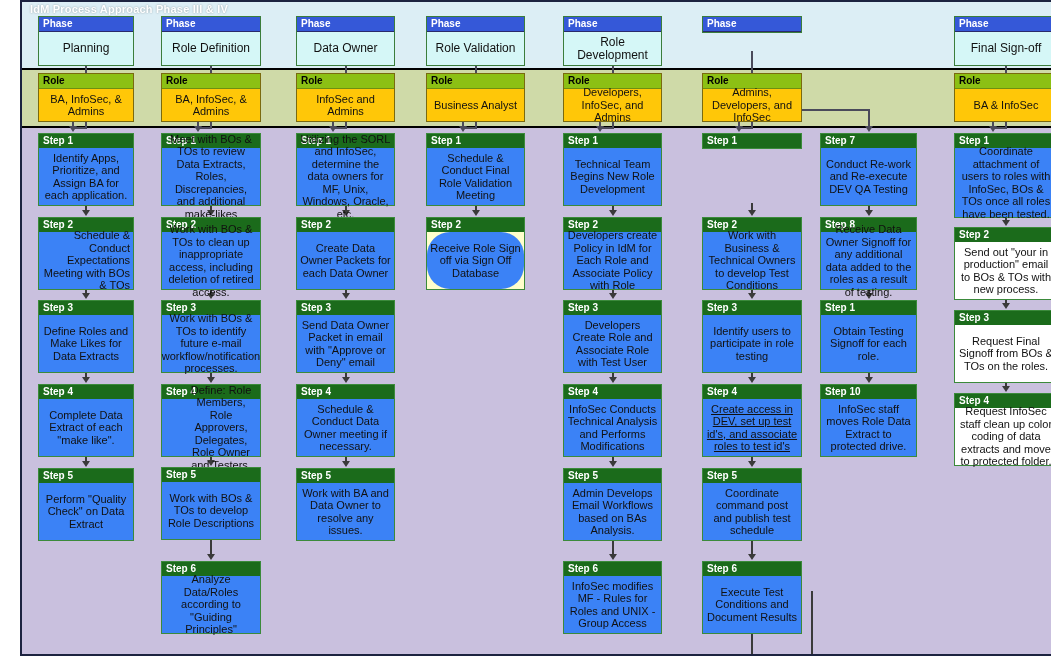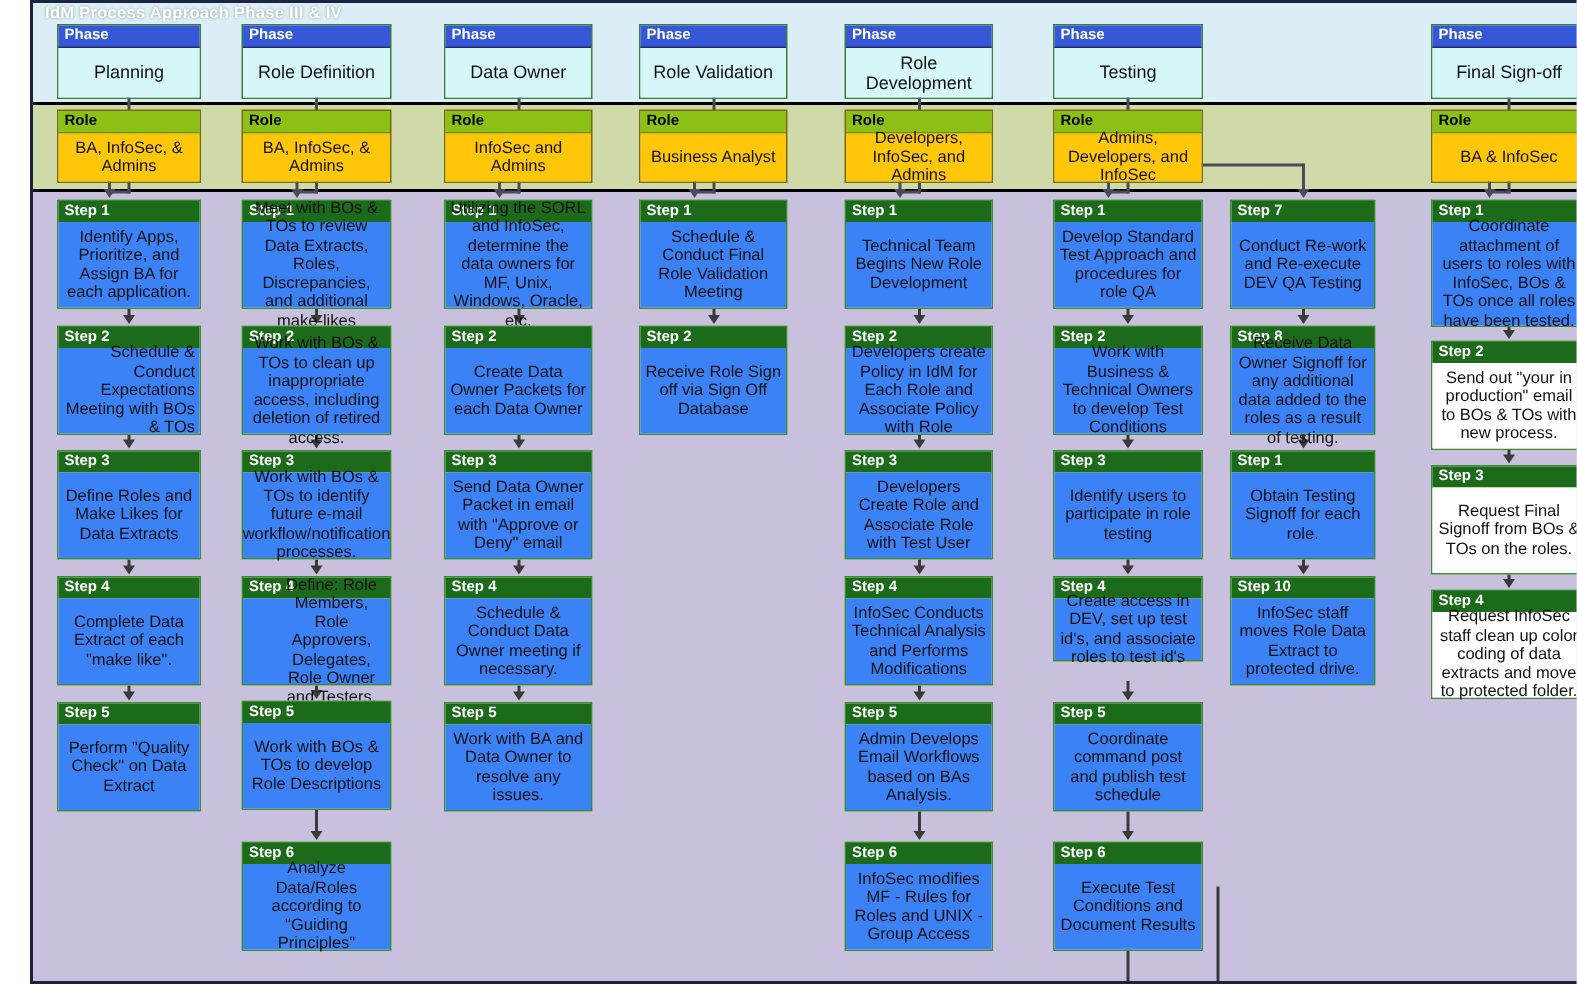--- a/index.html
+++ b/index.html
@@ -290,21 +290,21 @@
       <div class="box role-box" style="left: 404px; top: 71px; width: 99px;">
         <div class="hdr">Role</div>
         <div class="body" style="height: 32px;">Business Analyst</div>
       </div>
       <div class="box step-box" style="left: 404px; top: 131px; width: 99px;">
         <div class="hdr">Step 1</div>
         <div class="body" style="height: 57px;">Schedule &amp; Conduct Final Role Validation Meeting</div>
       </div>
       <div class="box step-box" style="left: 404px; top: 215px; width: 99px;">
         <div class="hdr">Step 2</div>
-        <div class="body" style="height: 57px;">Receive Role Sign off via Sign Off Database</div>
+        <div class="body" style="height: 57px; border-radius: 23px;">Receive Role Sign off via Sign Off Database</div>
       </div>
       <div class="box phase-box" style="left: 541px; top: 14px; width: 99px;">
         <div class="hdr">Phase</div>
         <div class="body" style="height: 33px;">Role Development</div>
       </div>
       <div class="box role-box" style="left: 541px; top: 71px; width: 99px;">
         <div class="hdr">Role</div>
         <div class="body" style="height: 32px;">Developers, InfoSec, and Admins</div>
       </div>
       <div class="box step-box" style="left: 541px; top: 131px; width: 99px;">
@@ -326,41 +326,39 @@
       <div class="box step-box" style="left: 541px; top: 466px; width: 99px;">
         <div class="hdr">Step 5</div>
         <div class="body" style="height: 57px;">Admin Develops Email Workflows based on BAs Analysis.</div>
       </div>
       <div class="box step-box" style="left: 541px; top: 559px; width: 99px;">
         <div class="hdr">Step 6</div>
         <div class="body" style="height: 57px;">InfoSec modifies MF - Rules for Roles and UNIX - Group Access</div>
       </div>
       <div class="box phase-box" style="left: 680px; top: 14px; width: 100px;">
         <div class="hdr">Phase</div>
-        <div class="body" style="height: 33px;">Testing</div>
       </div>
       <div class="box role-box" style="left: 680px; top: 71px; width: 100px;">
         <div class="hdr">Role</div>
         <div class="body" style="height: 32px;">Admins, Developers, and InfoSec</div>
       </div>
       <div class="box step-box" style="left: 680px; top: 131px; width: 100px;">
         <div class="hdr">Step 1</div>
-        <div class="body" style="height: 57px;">Develop Standard Test Approach and procedures for role QA</div>
       </div>
       <div class="box step-box" style="left: 680px; top: 215px; width: 100px;">
         <div class="hdr">Step 2</div>
         <div class="body" style="height: 57px;">Work with Business &amp; Technical Owners to develop Test Conditions</div>
       </div>
       <div class="box step-box" style="left: 680px; top: 298px; width: 100px;">
         <div class="hdr">Step 3</div>
         <div class="body" style="height: 57px;">Identify users to participate in role testing</div>
       </div>
       <div class="box step-box" style="left: 680px; top: 382px; width: 100px;">
         <div class="hdr">Step 4</div>
-        <div class="body" style="height: 41px;">Create access in DEV, set up test id's, and associate roles to test id's</div>
+        <div class="body" style="height: 57px; text-decoration: underline;">Create access in DEV, set up test id's, and associate roles to test id's</div>
       </div>
       <div class="box step-box" style="left: 680px; top: 466px; width: 100px;">
         <div class="hdr">Step 5</div>
         <div class="body" style="height: 57px;">Coordinate command post and publish test schedule</div>
       </div>
       <div class="box step-box" style="left: 680px; top: 559px; width: 100px;">
         <div class="hdr">Step 6</div>
         <div class="body" style="height: 57px;">Execute Test Conditions and Document Results</div>
       </div>
       <div class="box step-box" style="left: 798px; top: 131px; width: 97px;">

